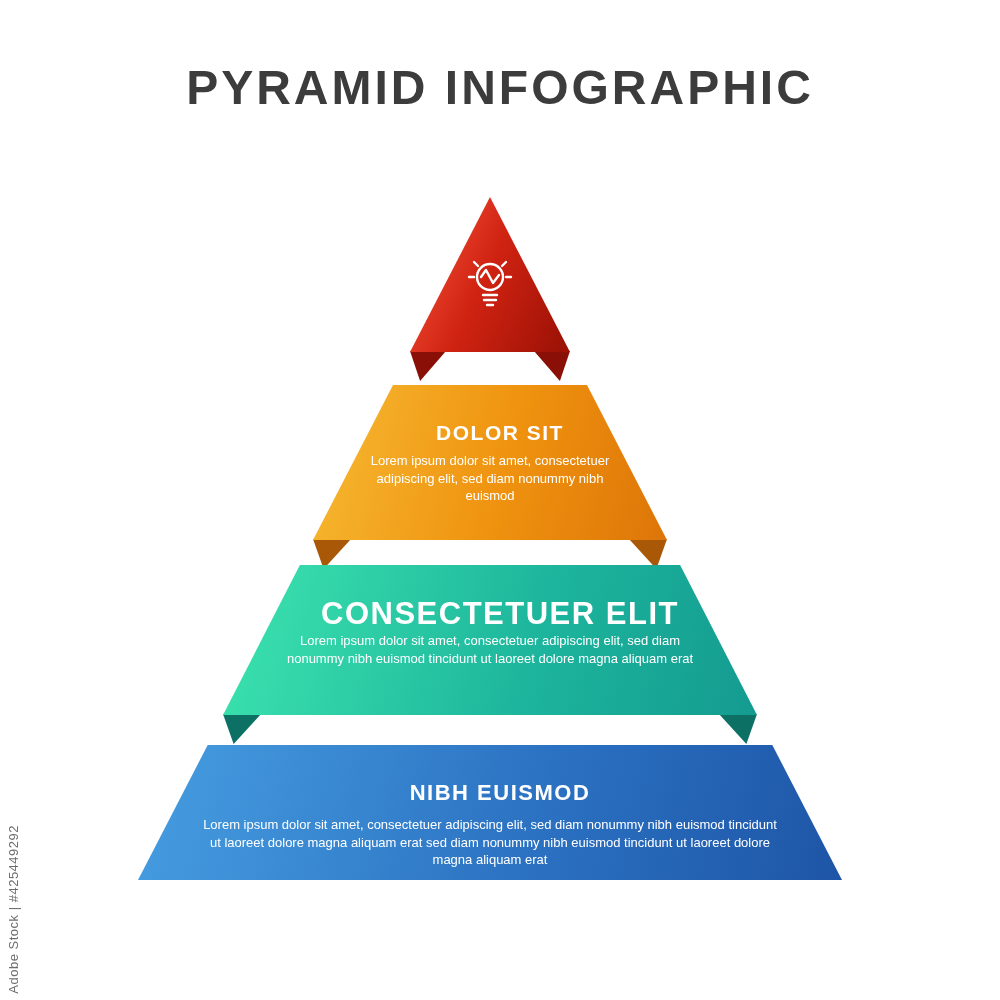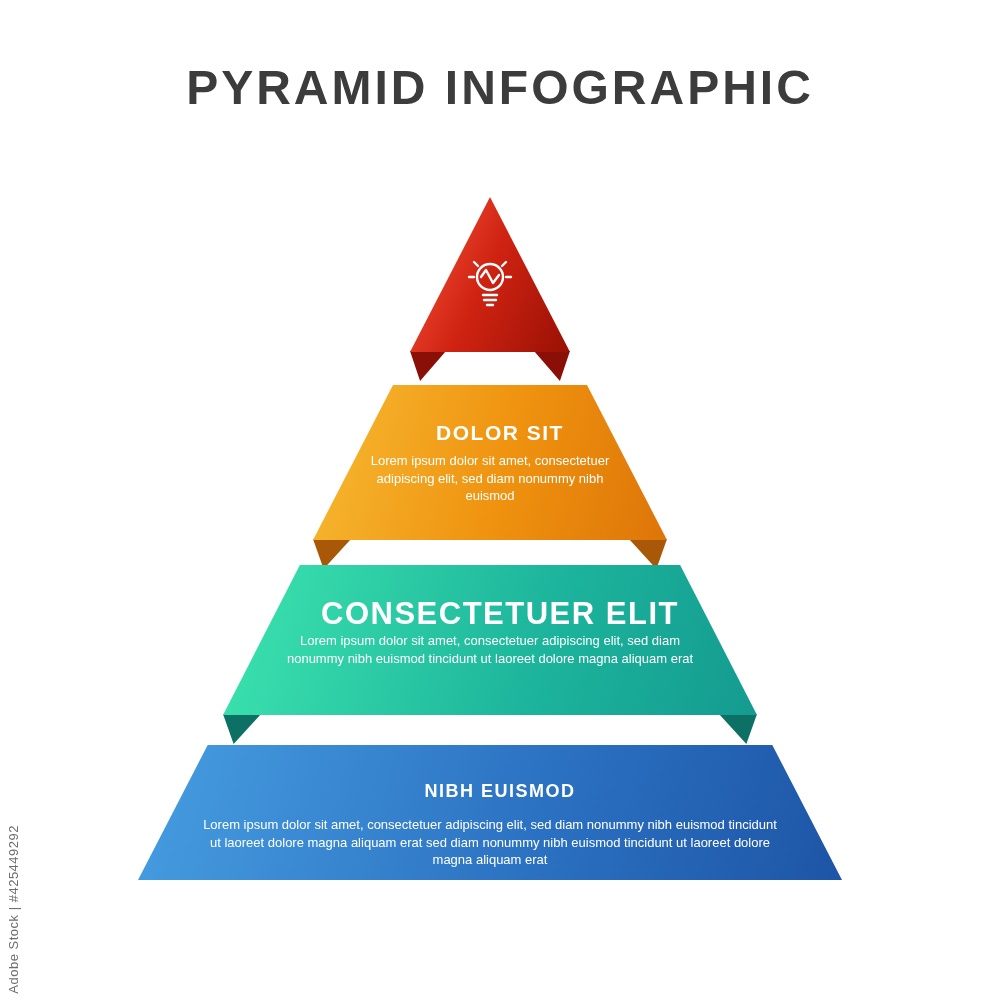--- a/index.html
+++ b/index.html
@@ -43,21 +43,21 @@
   .f2l{left:313px;top:539px;}
   .f2r{left:629px;top:539px;}
   .f3l{left:223px;top:714px;}
   .f3r{left:719px;top:714px;}
   .level-heading{
     position:absolute;left:0;width:1000px;text-align:center;color:#ffffff;
     font-weight:bold;letter-spacing:1.5px;line-height:1;
   }
   .h2{top:422px;font-size:21px;}
   .h3{top:598px;font-size:31px;}
-  .h4{top:782px;font-size:18px;}
+  .h4{top:782px;font-size:22px;}
   .level-body{
     position:absolute;text-align:center;color:#ffffff;
     font-size:13px;line-height:1.35;font-weight:normal;
   }
   .b2{top:452px;left:368px;width:244px;}
   .b3{top:632px;left:285px;width:410px;}
   .b4{top:816px;left:198px;width:584px;}
   .icon-wrap{position:absolute;left:456px;top:253px;width:68px;height:78px;}
   .watermark{
     position:absolute;left:6px;bottom:6px;

